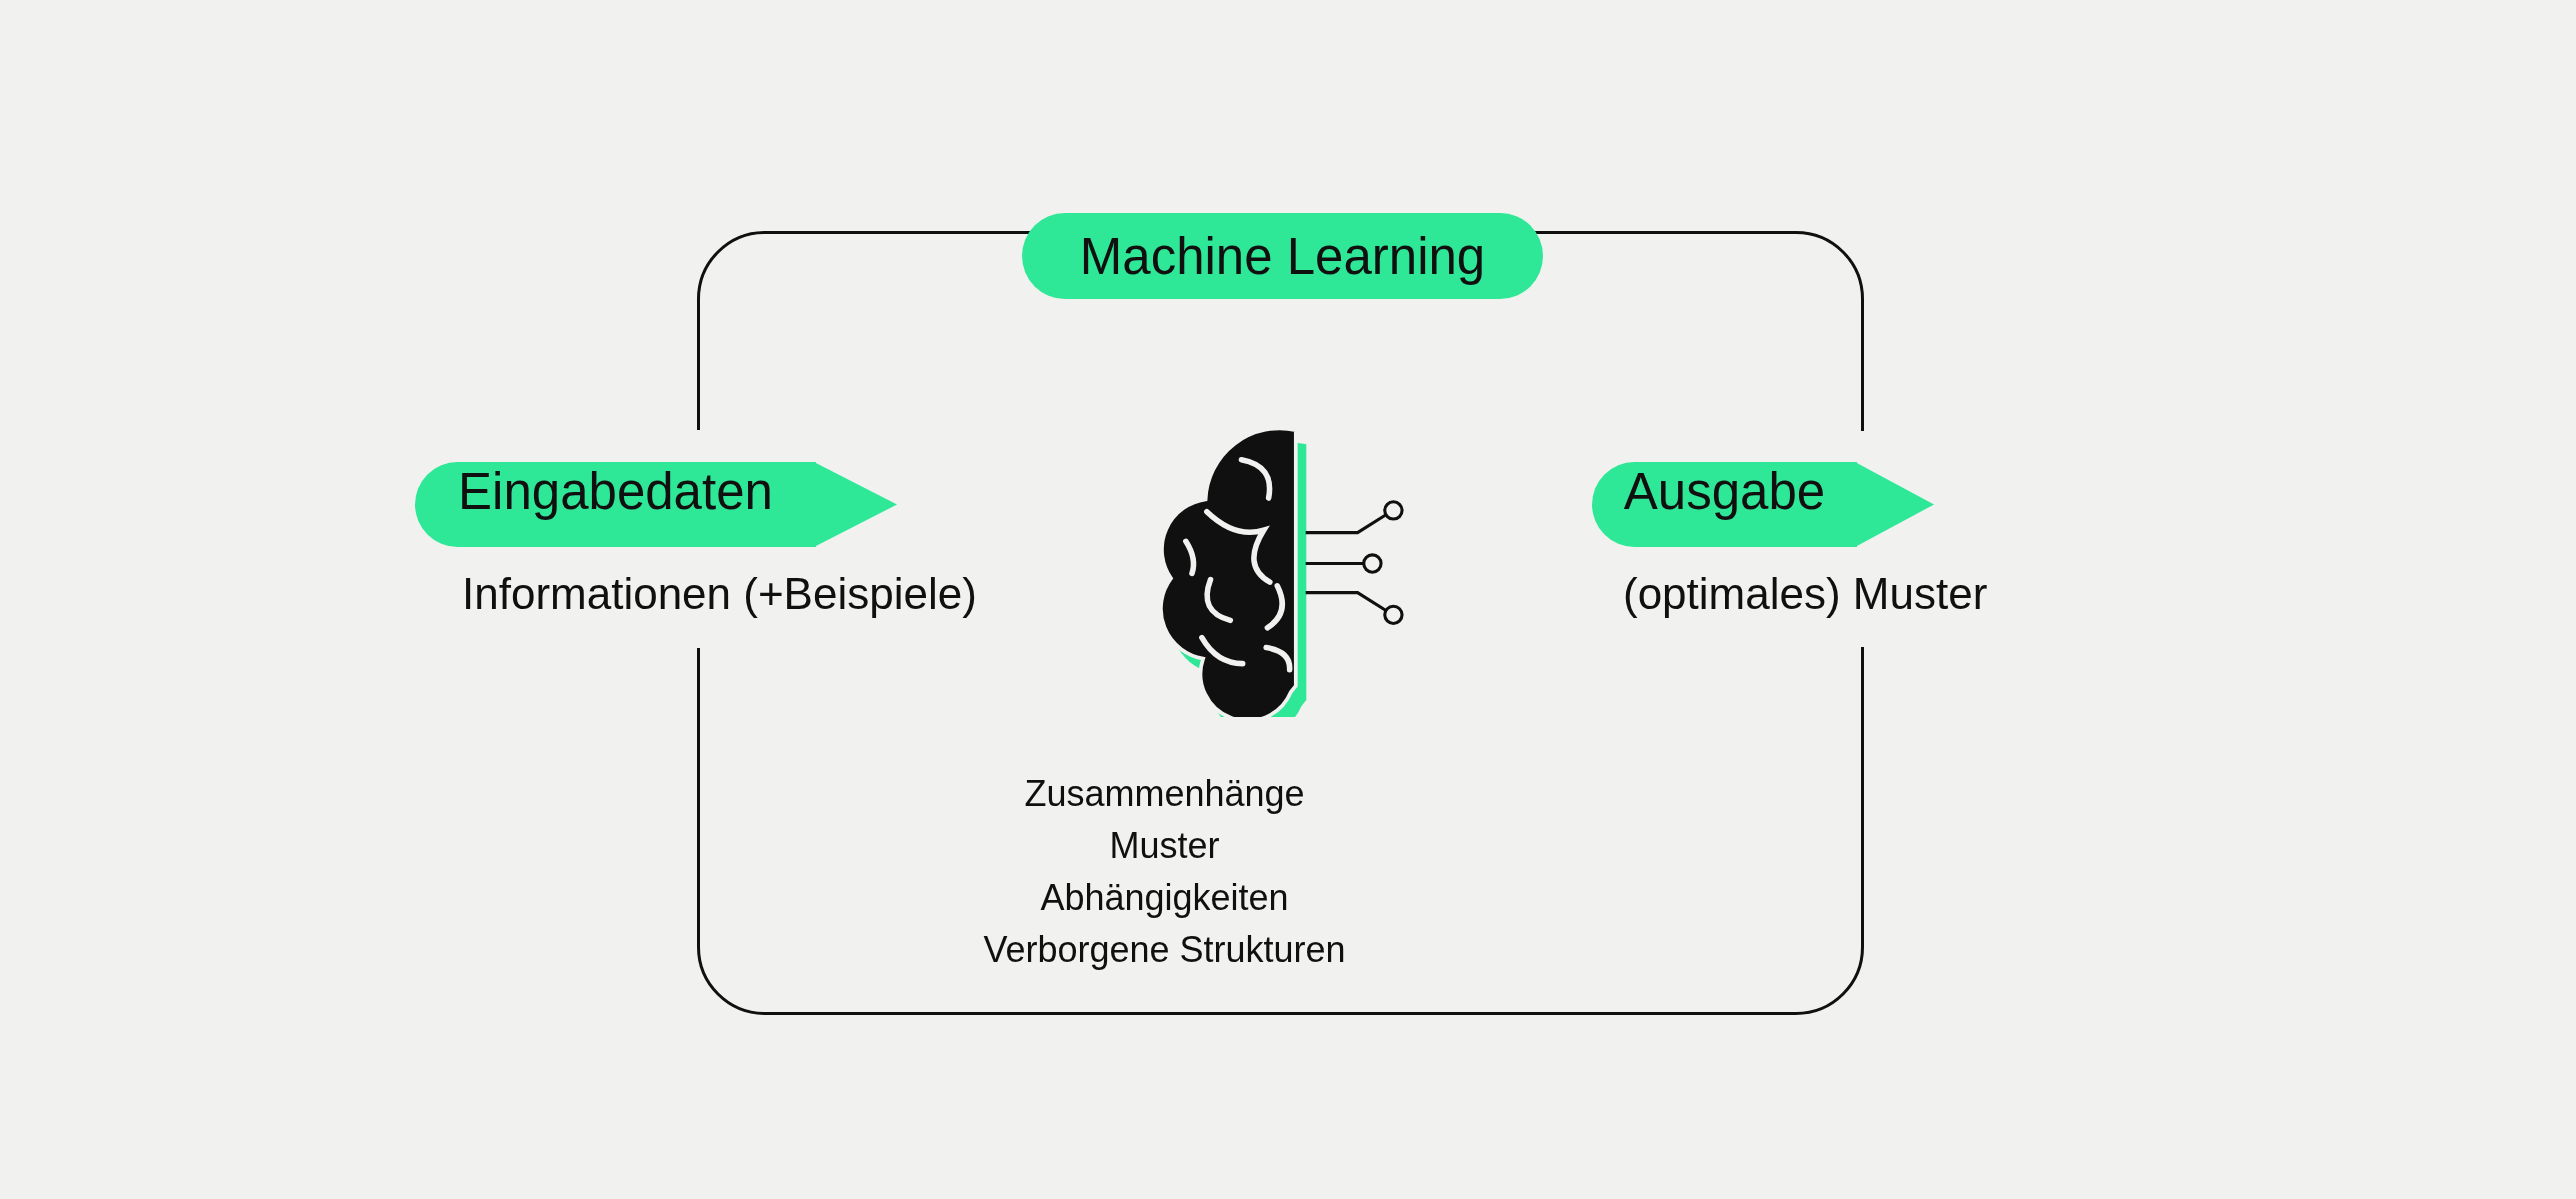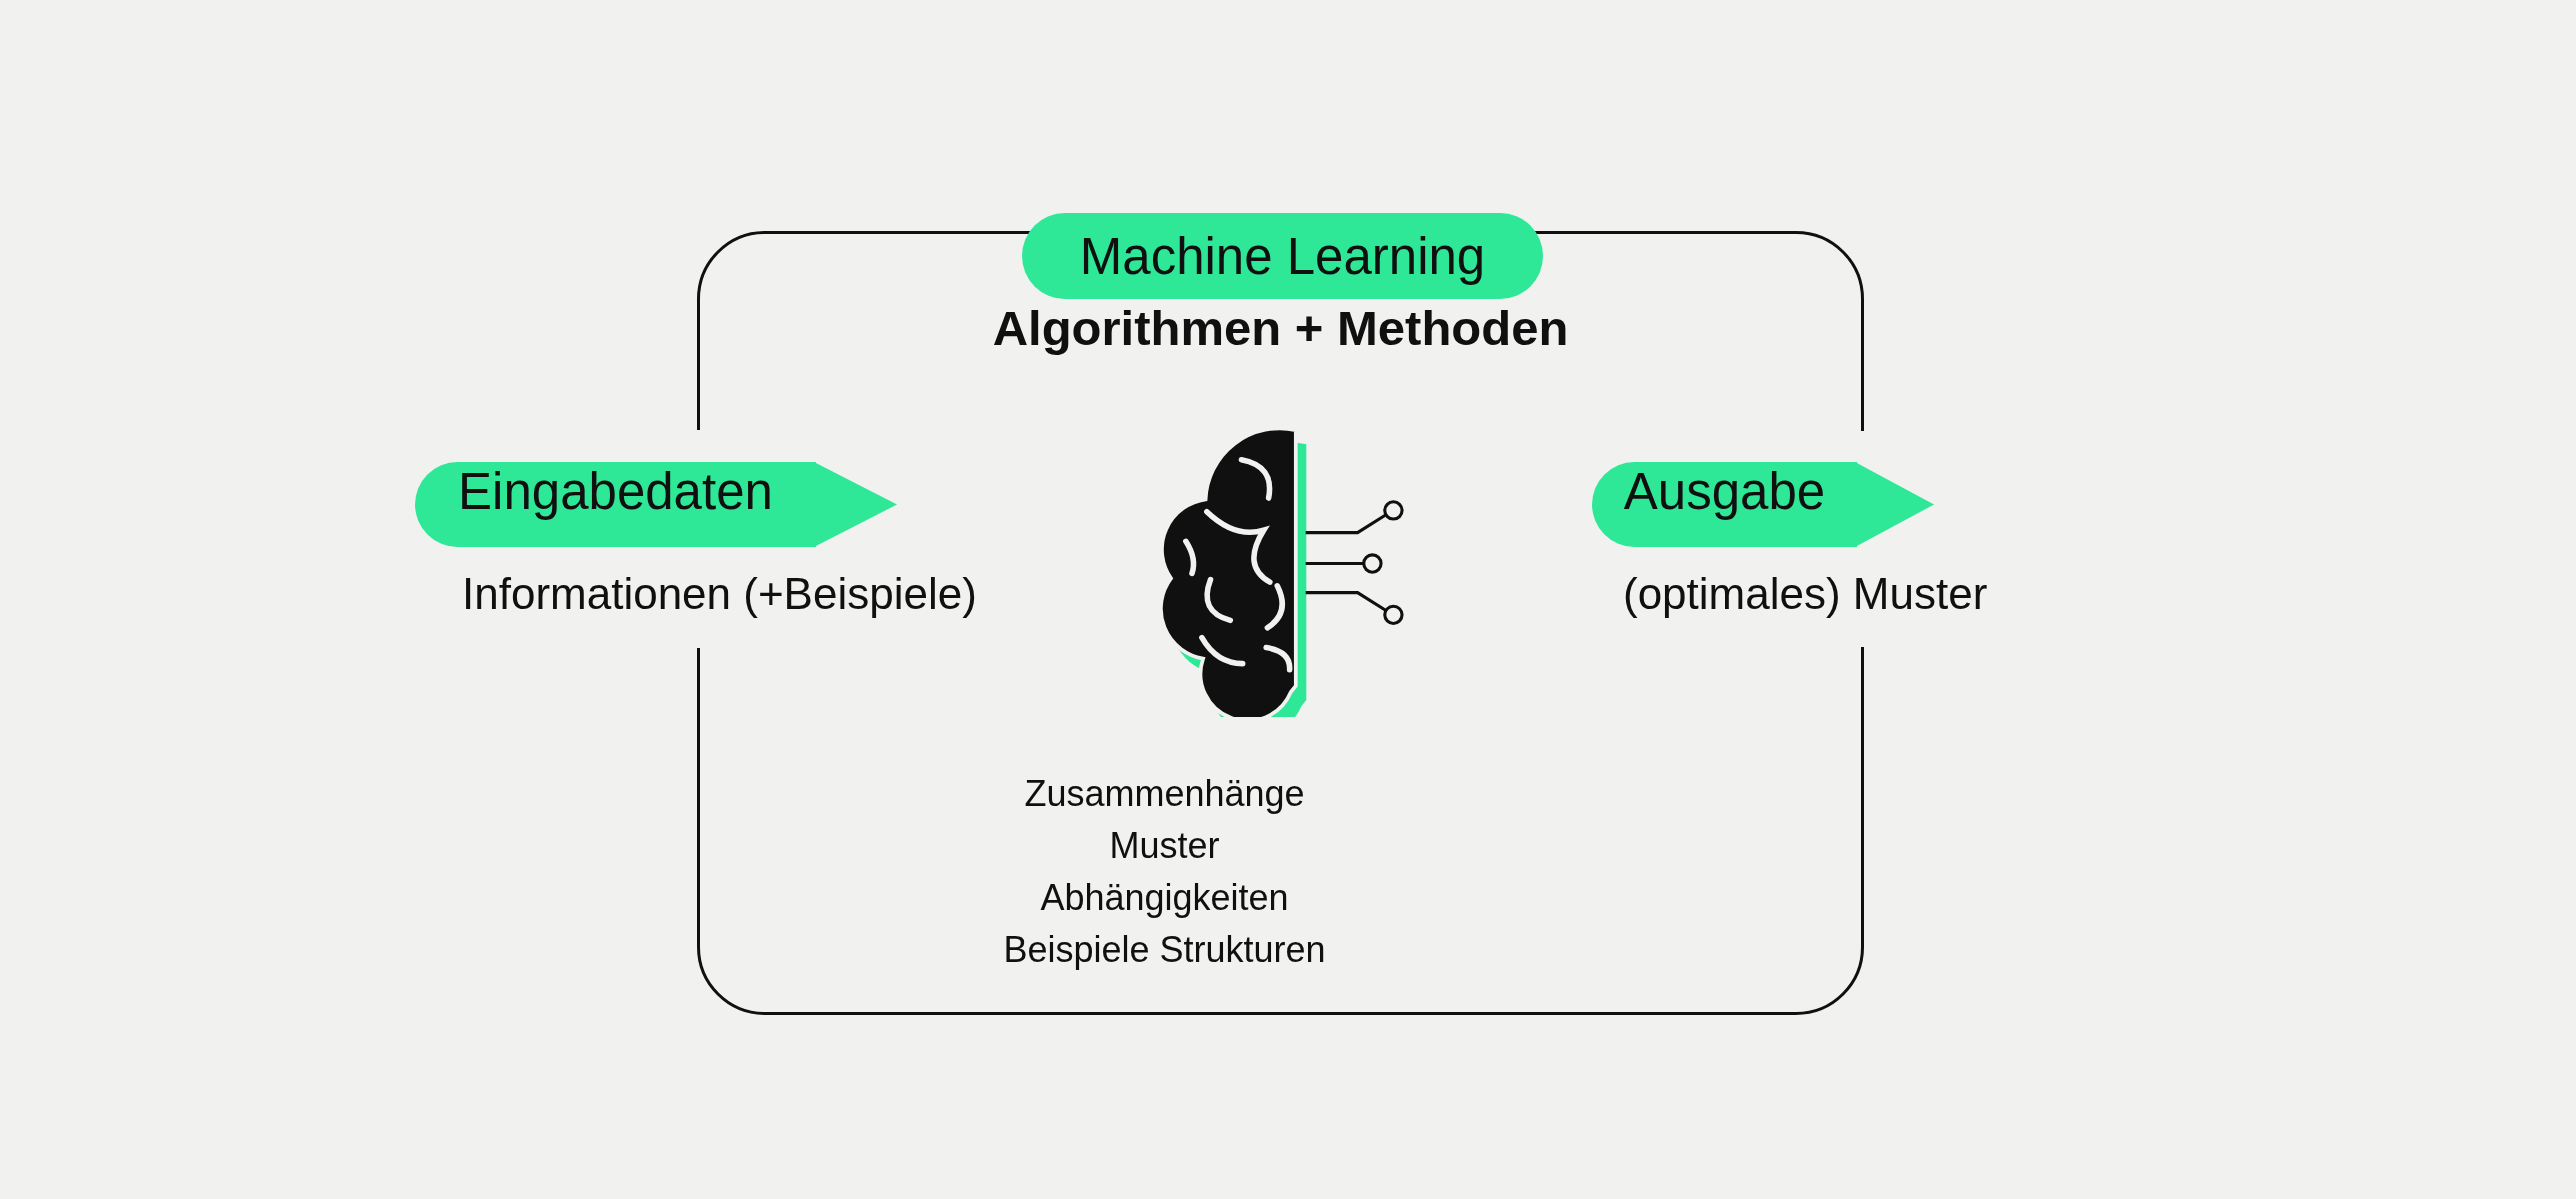--- a/index.html
+++ b/index.html
@@ -75,21 +75,20 @@
 <div class="stage">
 
   <div class="frame"></div>
   <div class="mask mask-left"></div>
   <div class="mask mask-right"></div>
 
   <div class="pill">
     <span>Machine Learning</span>
   </div>
 
-  <div class="subtitle">Algorithmen + Methoden</div>
 
   <div class="arrow-badge badge-input">
     <div class="tip"></div>
     <div class="body">
       <span>Eingabedaten</span>
     </div>
   </div>
   <div class="caption caption-input">Informationen (+Beispiele)</div>
 
   <div class="arrow-badge badge-output">
@@ -123,17 +122,17 @@
       <circle cx="394" cy="146" r="14" fill="#f1f1ef"></circle>
       <circle cx="360" cy="232" r="14" fill="#f1f1ef"></circle>
       <circle cx="394" cy="315" r="14" fill="#f1f1ef"></circle>
     </g>
   </svg>
 
   <div class="result-list">
     <div>Zusammenhänge</div>
     <div>Muster</div>
     <div>Abhängigkeiten</div>
-    <div>Beispiele Strukturen</div>
+    <div>Verborgene Strukturen</div>
   </div>
 
 </div>
 
 
 </body></html>

